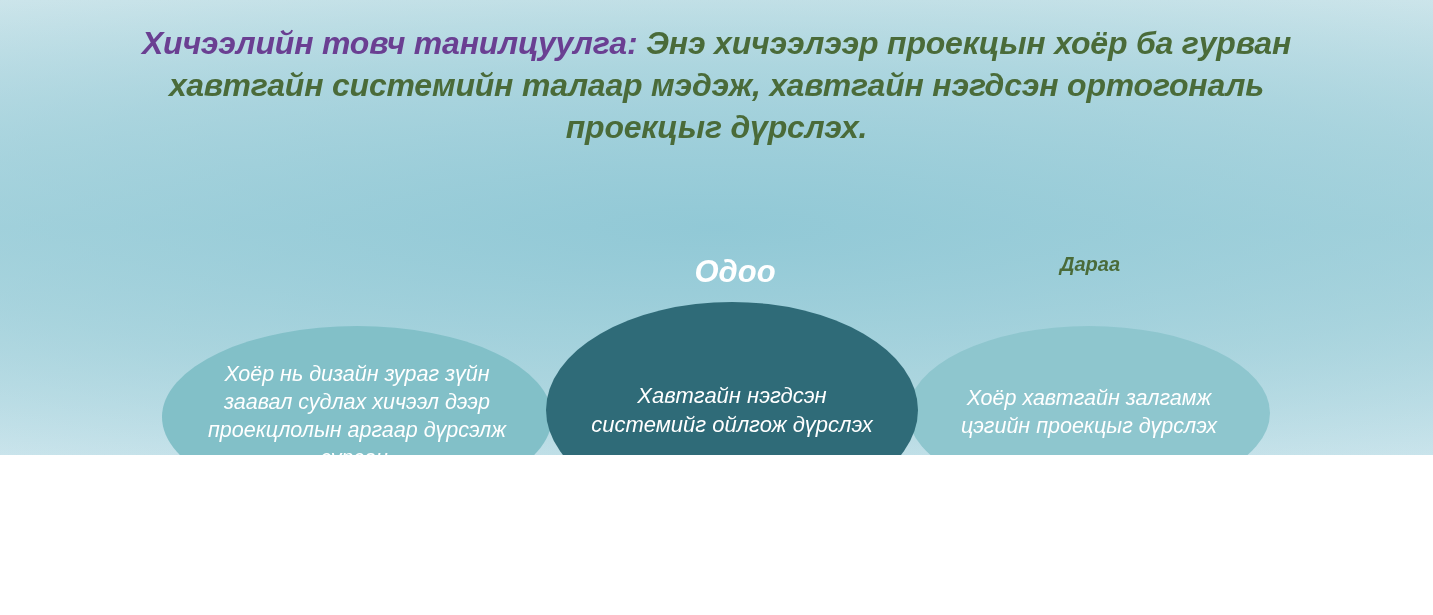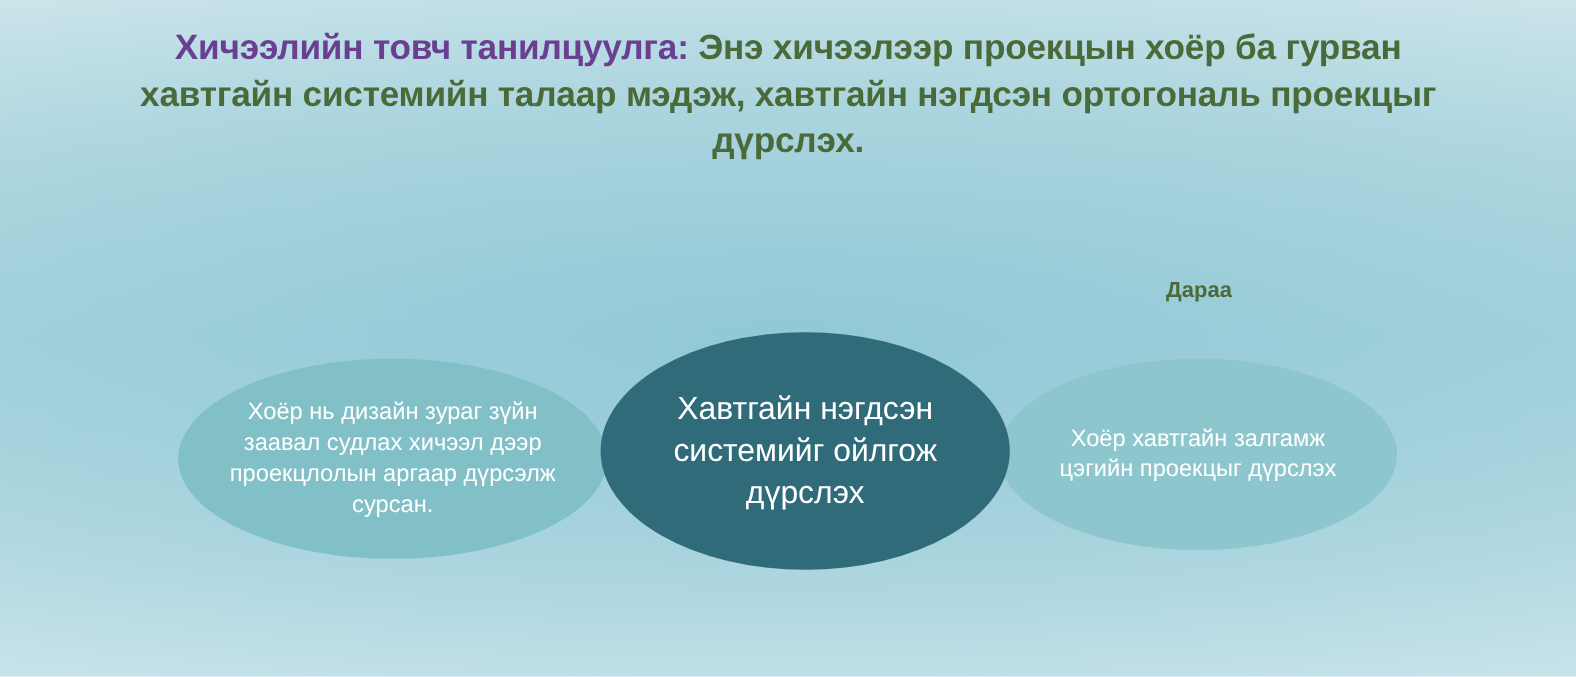--- a/index.html
+++ b/index.html
@@ -9,25 +9,26 @@
   body {
     width: 1433px;
     height: 615px;
     overflow: hidden;
     font-family: "Liberation Sans", sans-serif;
   }
 
   #slide {
     position: relative;
     width: 1433px;
-    height: 615px;
+    height: 455px;
     overflow: hidden;
     background:
       radial-gradient(ellipse 130% 85% at 50% 50%, rgba(140,198,212,0.85) 0%, rgba(150,203,214,0.55) 42%, rgba(205,230,238,0.0) 78%),
       linear-gradient(180deg, #d3e8ed 0%, #c3e0e8 22%, #b0d8e2 50%, #c2e0e8 78%, #d0e7ee 100%);
+    font-style: italic;
   }
 
   
   #title-block {
     position: absolute;
     left: 110px;
     top: 22px;
     width: 1213px;
     text-align: center;
     font-size: 32px;
@@ -126,35 +127,36 @@
   }
   #ellipse-prev .ellipse-text {
     font-size: 21.5px;
     max-width: 310px;
   }
   #ellipse-next .ellipse-text {
     font-size: 21.5px;
     max-width: 290px;
   }
   #ellipse-now .ellipse-text {
-    font-size: 29px;
+    font-size: 22px;
     max-width: 300px;
     line-height: 1.32;
   }
 </style>
 </head>
 <body>
 
 <div id="slide">
 
   <div id="title-block">
     <span class="title-lead">Хичээлийн товч танилцуулга:</span><span class="title-body"> Энэ хичээлээр проекцын хоёр ба гурван хавтгайн системийн талаар мэдэж, хавтгайн нэгдсэн ортогональ проекцыг дүрслэх.</span>
   </div>
 
 
+  <div class="ellipse-heading" id="heading-now">Одоо</div>
   <div class="ellipse-heading" id="heading-next">Дараа</div>
 
   <div class="ellipse" id="ellipse-prev">
     <div class="ellipse-text">Хоёр нь дизайн зураг зүйн заавал судлах хичээл дээр проекцлолын аргаар дүрсэлж сурсан.</div>
   </div>
 
   <div class="ellipse" id="ellipse-next">
     <div class="ellipse-text">Хоёр хавтгайн залгамж цэгийн проекцыг дүрслэх</div>
   </div>
 

